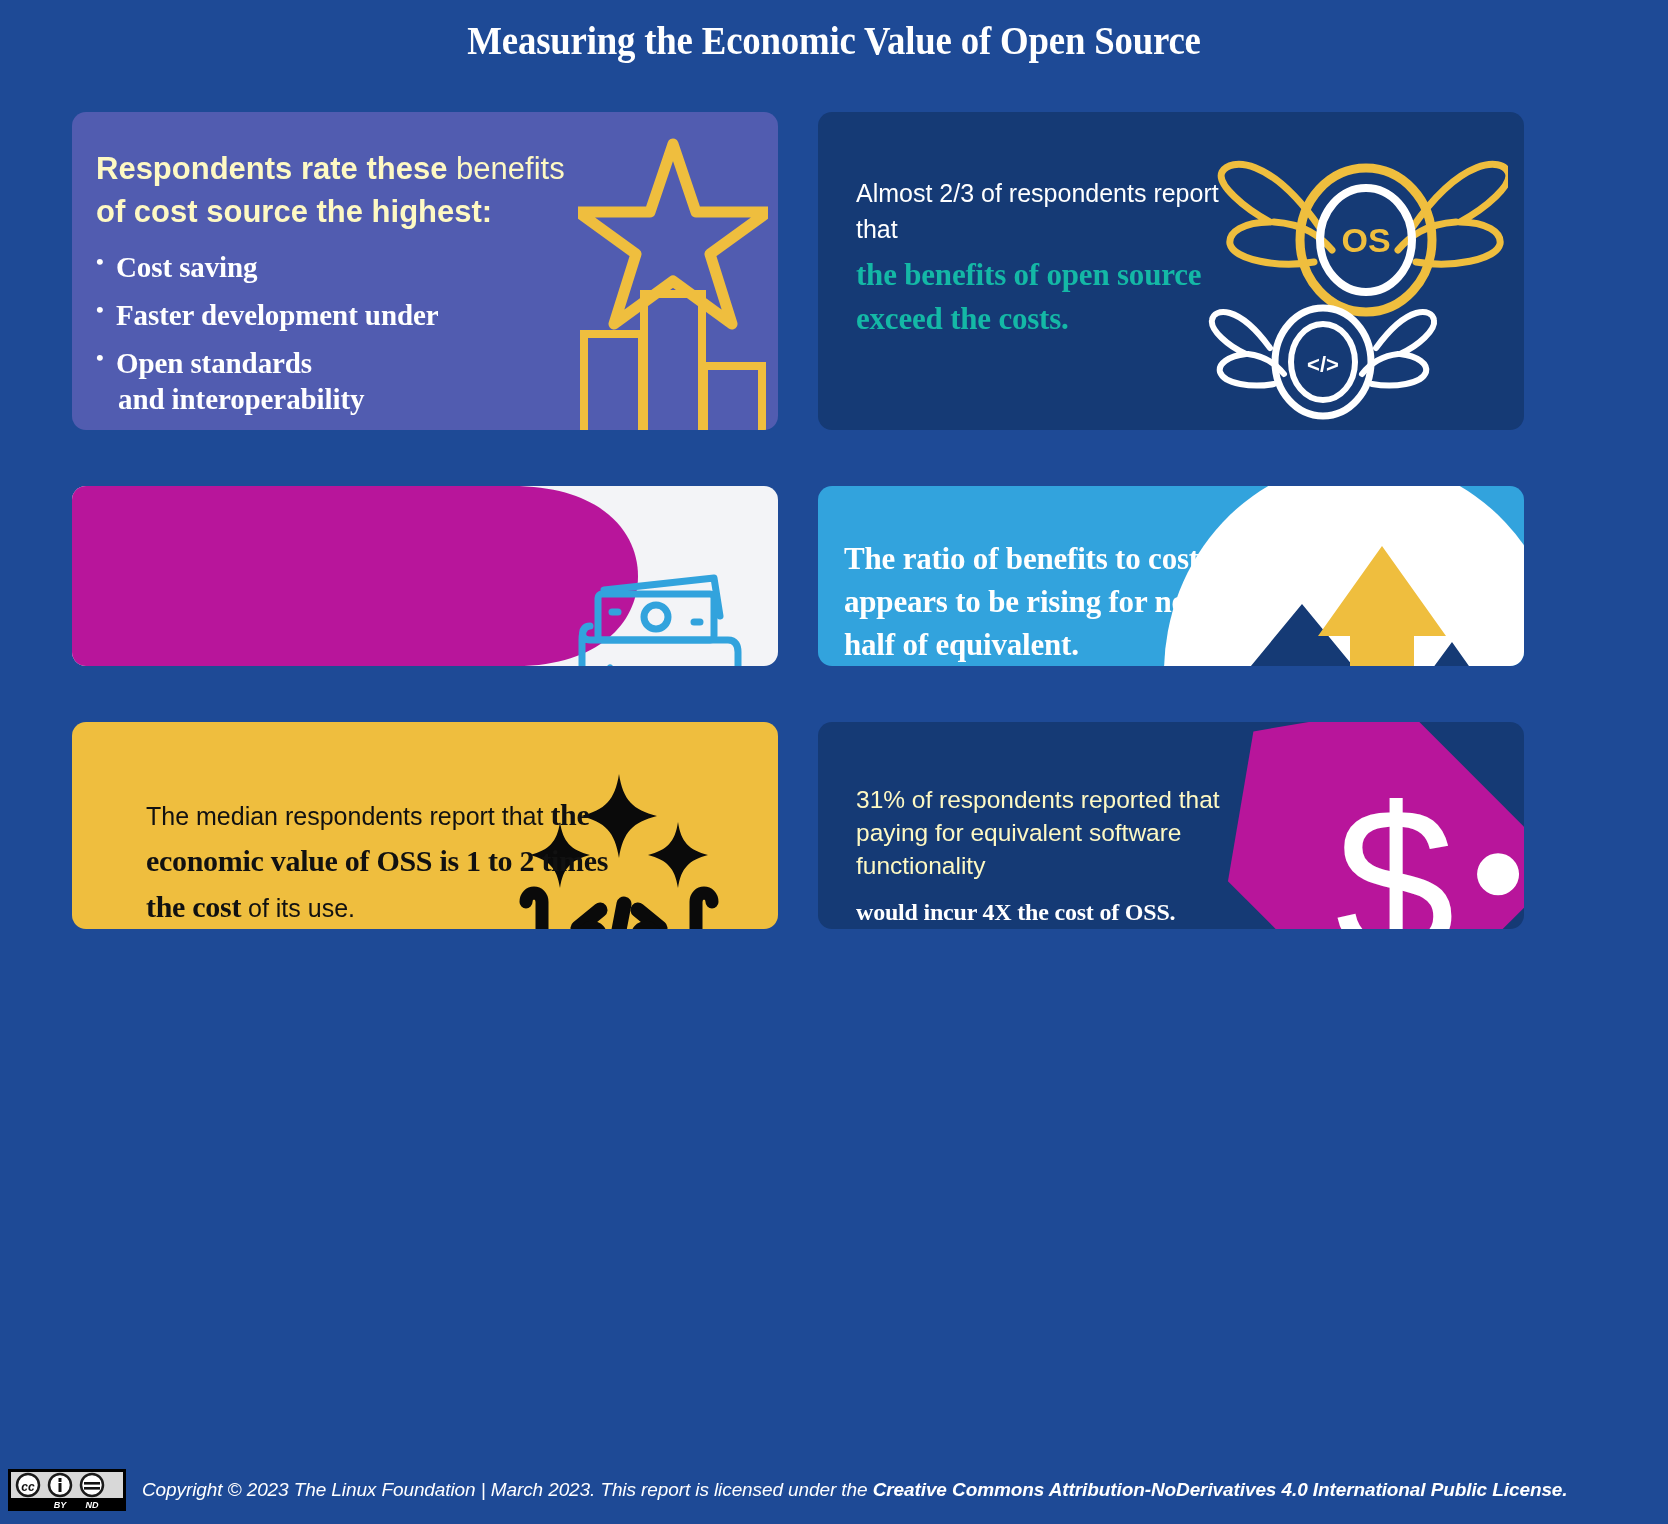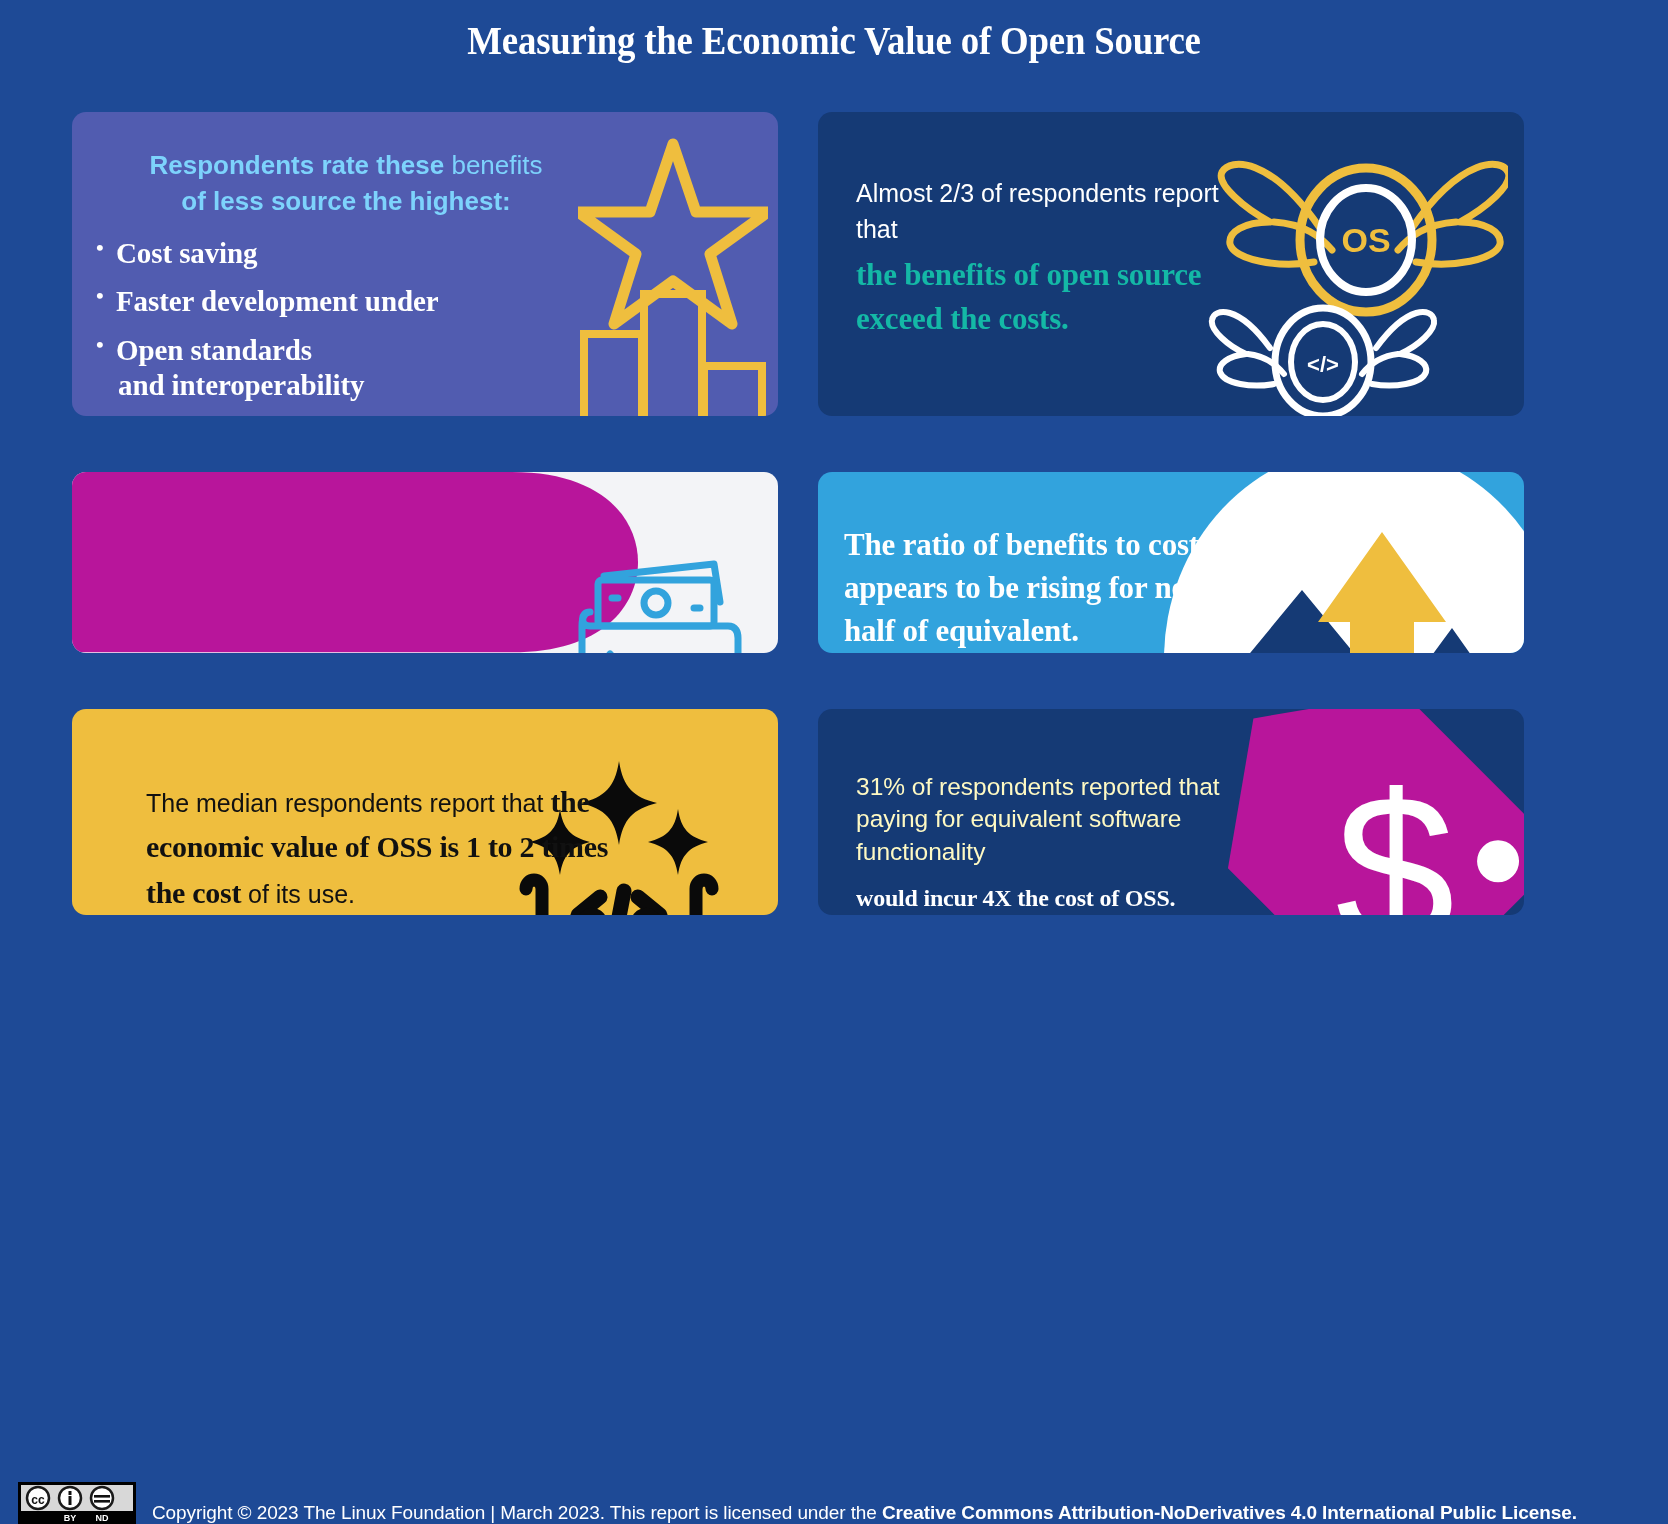--- a/index.html
+++ b/index.html
@@ -56,25 +56,24 @@
 
   
   #card-benefits {
     background: #515cb0;
   }
   #card-benefits .card-text {
     padding: 36px 0 0 24px;
     width: 500px;
   }
   .c1-lead {
-    color: #7dd3fc;
-    font-size: 26px;
+    color: #fef9c3;
+    font-size: 31px;
     line-height: 1.38;
     font-weight: 400;
-    text-align: center;
   }
   .c1-lead b { font-weight: 700; }
   .c1-list {
     list-style: none;
     margin: 16px 0 0 0;
     padding: 0;
   }
   .c1-list li {
     color: #ffffff;
     font-family: "Liberation Serif", serif;
@@ -262,23 +261,24 @@
   }
 
   
   .footer {
     position: absolute;
     left: 0;
     bottom: 0;
     width: 1668px;
     height: 68px;
     display: flex;
-    align-items: flex-end;
-    padding-left: 18px;
+    align-items: center;
+    padding-left: 8px;
     box-sizing: border-box;
+    font-style: italic;
   }
   .cc-badge {
     width: 118px;
     height: 42px;
     background: #000000;
     border-radius: 3px;
     display: flex;
     align-items: center;
     justify-content: center;
     flex: 0 0 auto;
@@ -298,21 +298,21 @@
 <body>
 
 <div class="page-title">Measuring the Economic Value of Open Source</div>
 
 <div class="grid">
 
   <div class="card row1" id="card-benefits">
     <div class="card-text">
       <div class="c1-lead">
         <b>Respondents rate these</b><span> benefits</span><br>
-        <b>of less source the highest:</b>
+        <b>of cost source the highest:</b>
       </div>
       <ul class="c1-list">
         <li>
           <span>Cost saving</span>
         </li>
         <li>
           <span>Faster development under</span>
         </li>
         <li>
           <span>Open standards</span>

